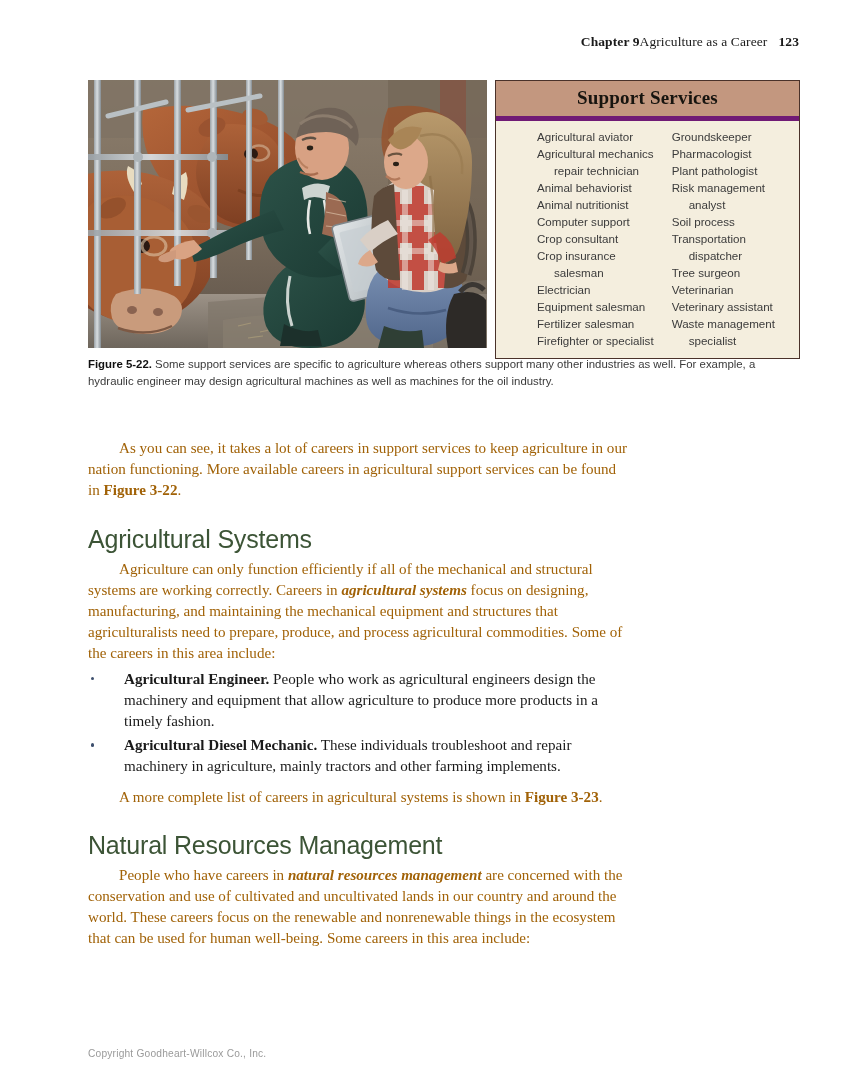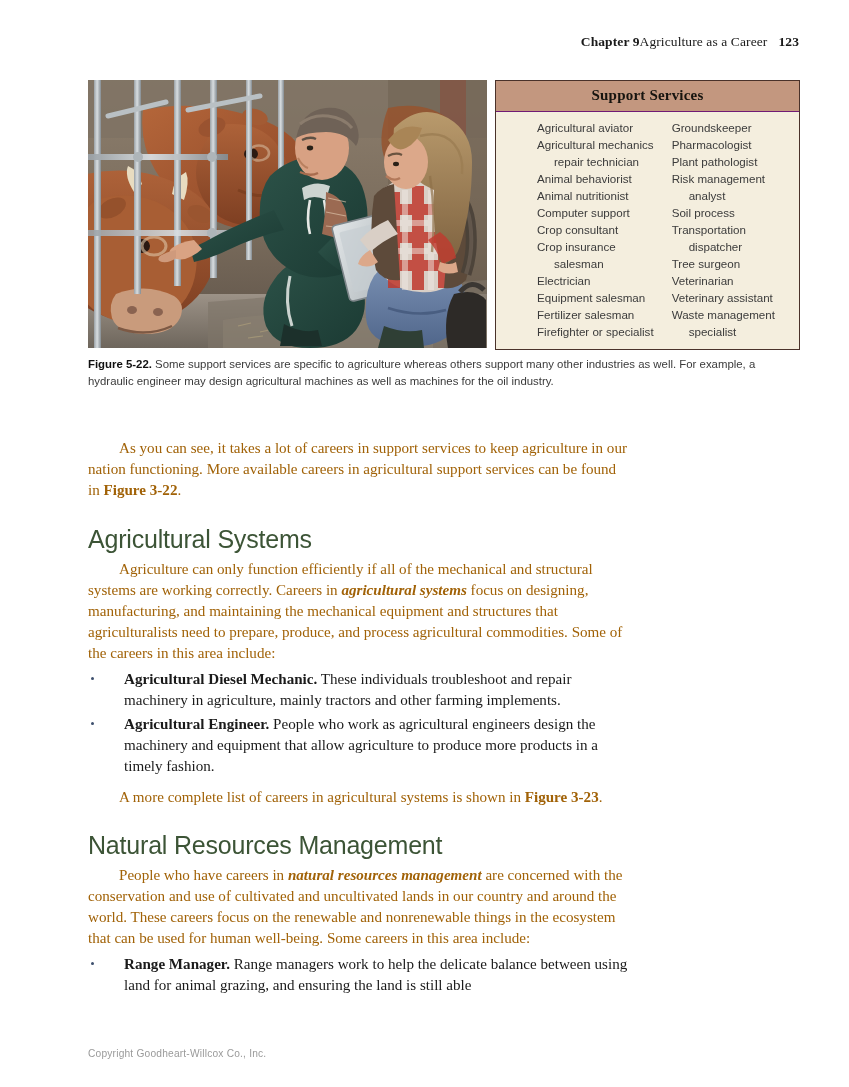--- a/index.html
+++ b/index.html
@@ -74,25 +74,25 @@
     position: absolute;
     left: 407px;
     top: 0;
     width: 305px;
     border: 1px solid #4a322a;
     box-sizing: border-box;
     background: #f4eede;
   }
   .careers-table .tbl-head {
     background: #c3977f;
-    border-bottom: 1px solid #701a75;
+    border-bottom: 5px solid #701a75;
     text-align: center;
     font-family: "Liberation Serif", serif;
     font-weight: bold;
-    font-size: 15px;
+    font-size: 19px;
     color: #17140f;
     padding: 6px 0 7px 0;
     letter-spacing: 0.2px;
   }
   .careers-table .tbl-body {
     display: flex;
     padding: 7px 0 9px 0;
   }
   .careers-table .tbl-col {
     flex: 1 1 50%;
@@ -483,40 +483,34 @@
 
     <p class="body indent"><span>As you can see, it takes a lot of careers in support services to keep agriculture in our nation functioning. More available careers in agricultural support services can be found in </span><span class="figref">Figure 3-22</span><span>.</span></p>
 
     <h2 class="section-head">Agricultural Systems</h2>
 
     <p class="body indent"><span>Agriculture can only function efficiently if all of the mechanical and structural systems are working correctly. Careers in </span><span class="vocab">agricultural systems</span><span> focus on designing, manufacturing, and maintaining the mechanical equipment and structures that agriculturalists need to prepare, produce, and process agricultural commodities. Some of the careers in this area include:</span></p>
 
     <ul class="bullets">
       <li>
         <span class="dot"></span>
-        <span class="term">Agricultural Diesel Mechanic.</span><span> These individuals troubleshoot and repair machinery in agriculture, mainly tractors and other farming implements.</span>
+        <span class="term">Agricultural Engineer.</span><span> People who work as agricultural engineers design the machinery and equipment that allow agriculture to produce more products in a timely fashion.</span>
       </li>
       <li>
         <span class="dot"></span>
-        <span class="term">Agricultural Engineer.</span><span> People who work as agricultural engineers design the machinery and equipment that allow agriculture to produce more products in a timely fashion.</span>
+        <span class="term">Agricultural Diesel Mechanic.</span><span> These individuals troubleshoot and repair machinery in agriculture, mainly tractors and other farming implements.</span>
       </li>
     </ul>
 
     <div class="spacer-6"></div>
 
     <p class="body indent"><span>A more complete list of careers in agricultural systems is shown in </span><span class="figref">Figure 3-23</span><span>.</span></p>
 
     <h2 class="section-head">Natural Resources Management</h2>
 
     <p class="body indent"><span>People who have careers in </span><span class="vocab">natural resources management</span><span> are concerned with the conservation and use of cultivated and uncultivated lands in our country and around the world. These careers focus on the renewable and nonrenewable things in the ecosystem that can be used for human well-being. Some careers in this area include:</span></p>
 
-    <ul class="bullets">
-      <li>
-        <span class="dot"></span>
-        <span class="term">Range Manager.</span><span> Range managers work to help the delicate balance between using land for animal grazing, and ensuring the land is still able</span>
-      </li>
-    </ul>
 
   </div>
 
   <div class="footer">Copyright Goodheart-Willcox Co., Inc.</div>
 
 </div>
 
 </body></html>

